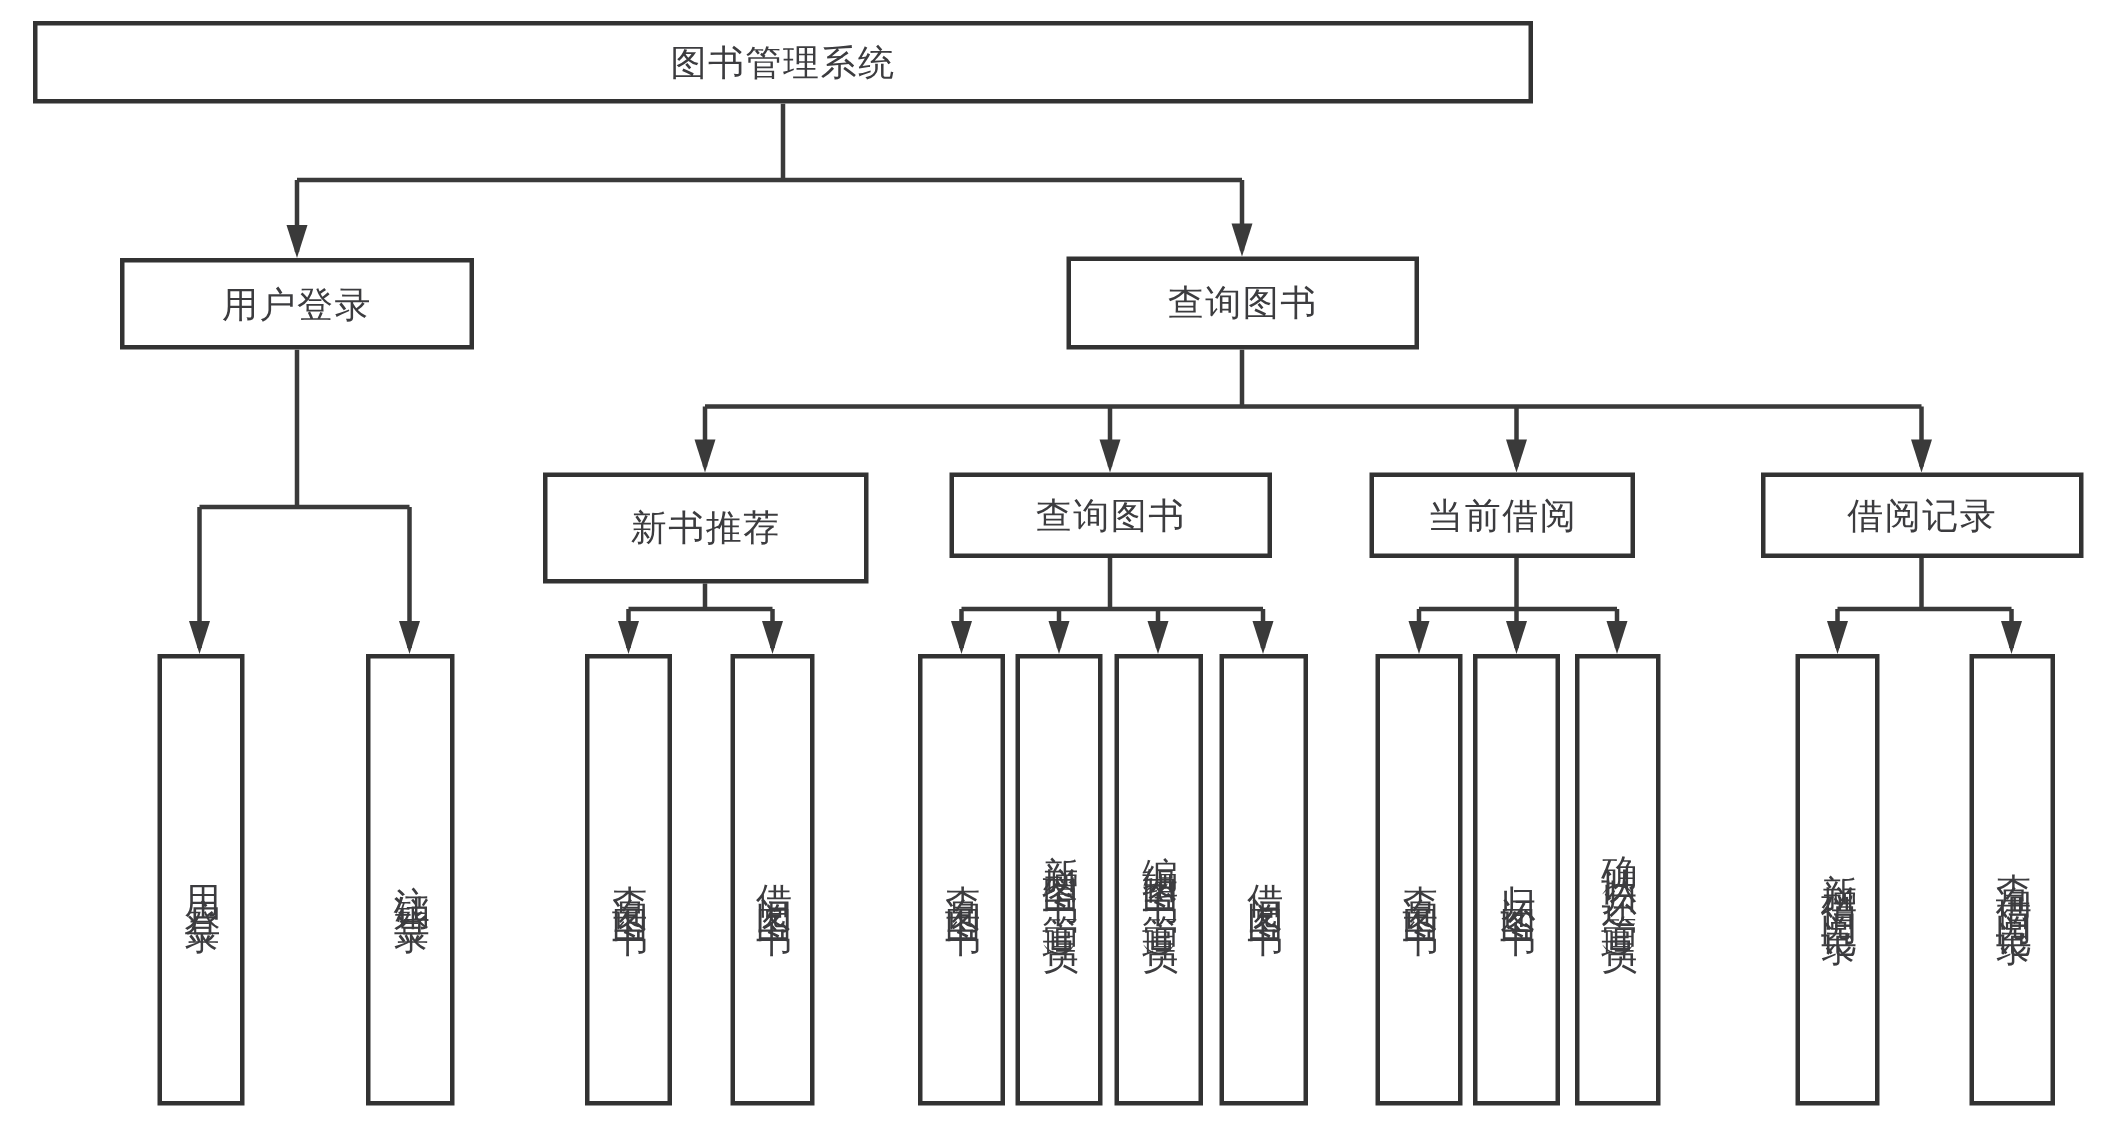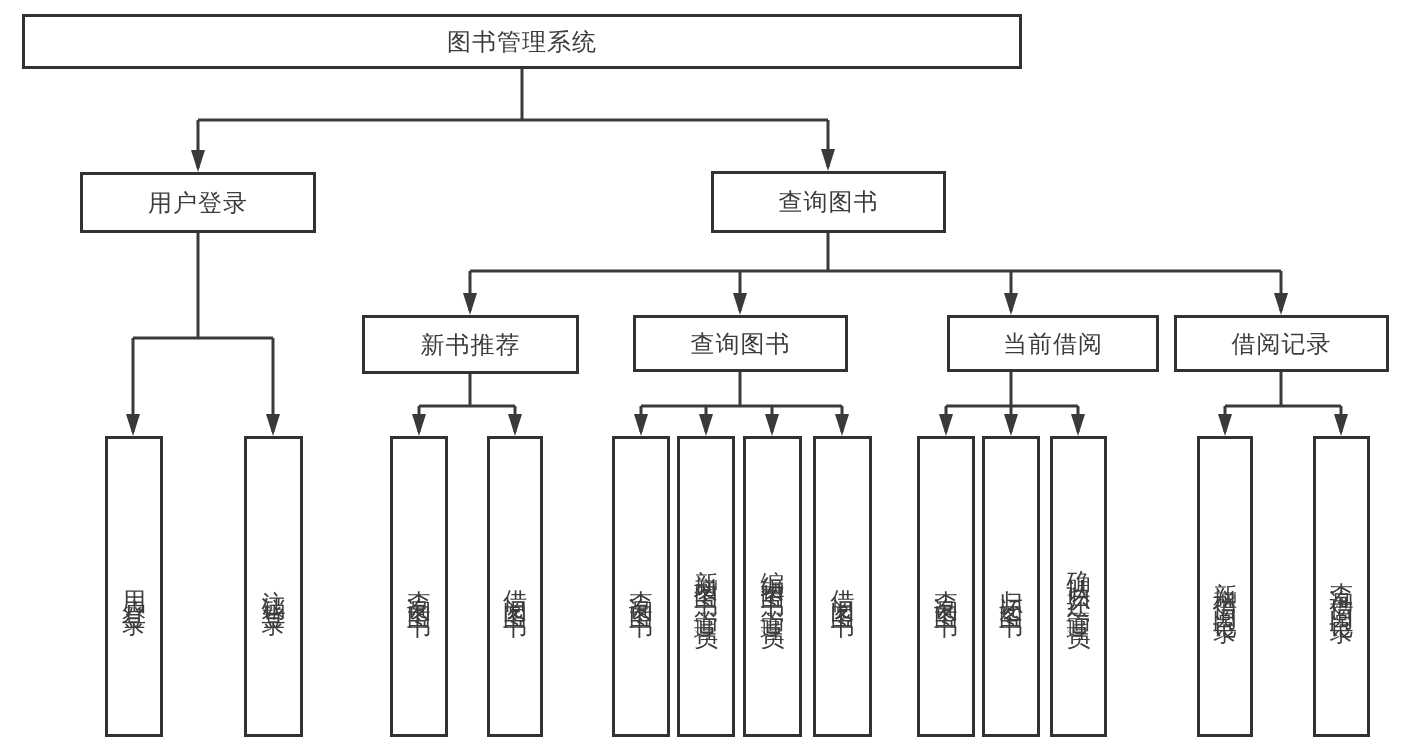--- a/index.html
+++ b/index.html
@@ -86,27 +86,27 @@
     <span>图书管理系统</span>
   </div>
 
   <div class="node" style="left:80px;top:172px;width:236px;height:61px">
     <span>用户登录</span>
   </div>
   <div class="node" style="left:711px;top:171px;width:235px;height:62px">
     <span>查询图书</span>
   </div>
 
-  <div class="node" style="left:362px;top:315px;width:217px;height:59px">
+  <div class="node" style="left:362px;top:315px;width:217px;height:74px">
     <span>新书推荐</span>
   </div>
   <div class="node" style="left:633px;top:315px;width:215px;height:57px">
     <span>查询图书</span>
   </div>
-  <div class="node" style="left:947px;top:315px;width:212px;height:57px">
+  <div class="node" style="left:913px;top:315px;width:177px;height:57px">
     <span>当前借阅</span>
   </div>
   <div class="node" style="left:1174px;top:315px;width:215px;height:57px">
     <span>借阅记录</span>
   </div>
 
   <div class="node leaf" style="left:105px;top:436px;width:58px;height:301px">
     <span>用户登录</span>
   </div>
   <div class="node leaf" style="left:244px;top:436px;width:59px;height:301px">

